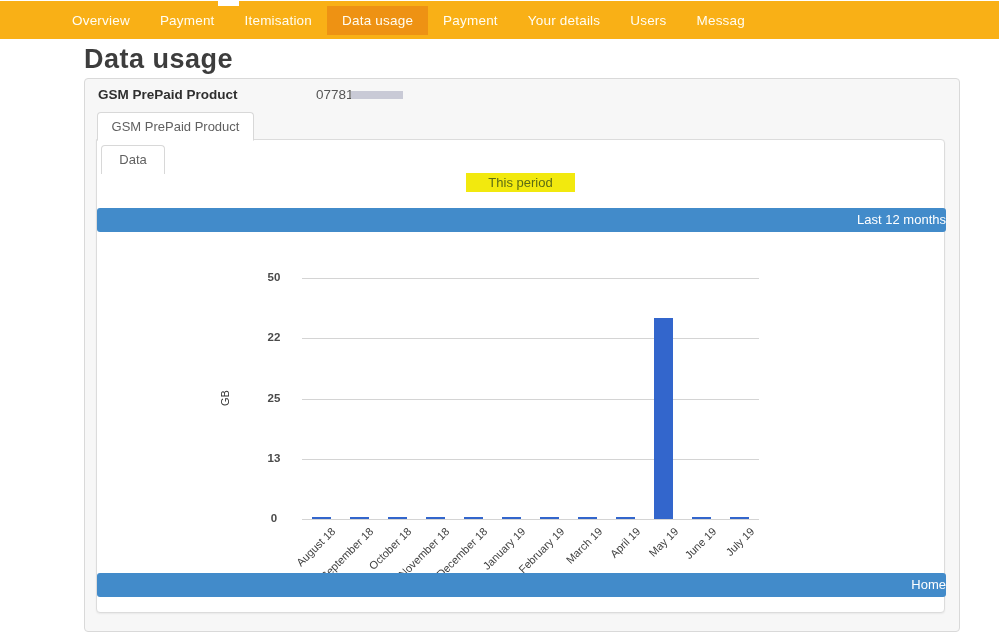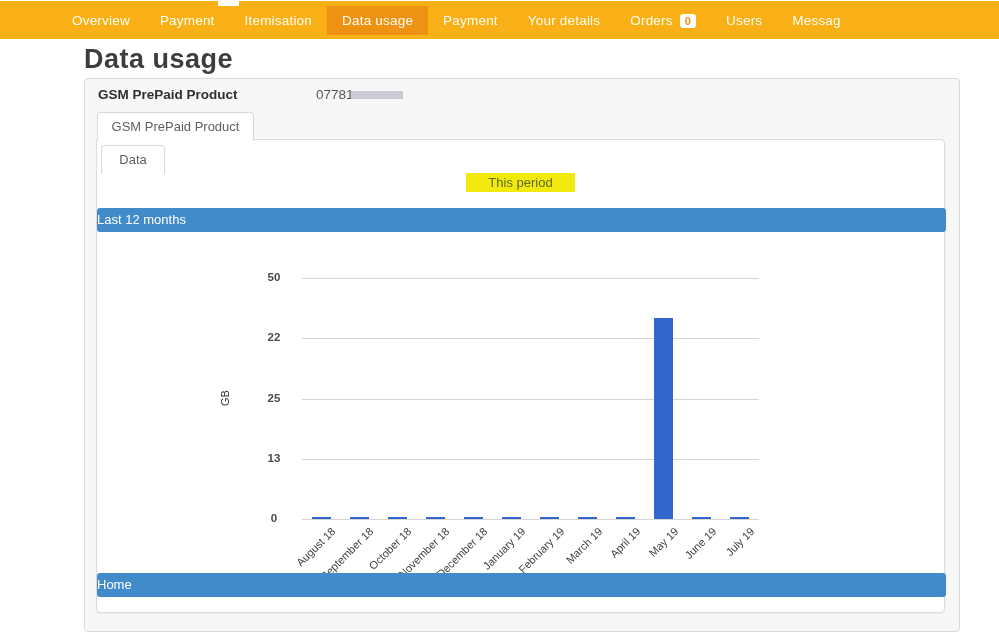--- a/index.html
+++ b/index.html
@@ -49,21 +49,21 @@
               line-height:28px; border-bottom:none;text-align:center; }
 
   .this-period-row { position:absolute; left:0; top:33px; width:100%;
                      text-align:center; }
   .this-period { display:inline-block; background:#F2E90E; color:#5c6b14;
                  font-size:13px; padding:2px 22px; cursor:pointer;
                  text-decoration:none; }
 
   .bar-btn { position:absolute; left:0; width:849px; height:24px;
              background:#428bca; border-radius:3px; color:#fff;
-             font-size:13px; text-align:left; line-height:24px;
+             font-size:13px; text-align:right; line-height:24px;
              cursor:pointer; }
   .last12 { top:68px; }
   .home   { top:433px; }
 
   
   .chart-layer { position:absolute; left:0; top:0; width:849px; height:474px;
                  pointer-events:none; }
   .gridline { position:absolute; height:1px; background:#d4d4d4; }
   .ytick { position:absolute; width:40px; text-align:center; font-size:11.5px;
            font-weight:700; color:#4a4a4a; }
@@ -76,21 +76,20 @@
 </head>
 <body>
 
 <div class="navbar" id="navbar">
     <div class="nav-item">Overview</div>
     <div class="nav-item">Payment</div>
     <div class="nav-item">Itemisation</div>
     <div class="nav-item active">Data usage</div>
     <div class="nav-item">Payment</div>
     <div class="nav-item">Your details</div>
-    <div class="nav-item">Orders<span class="nav-badge">0</span></div>
     <div class="nav-item">Users</div>
     <div class="nav-item">Messag</div>
   </div>
 <div class="nav-notch"></div>
 
 <div class="page-title">Data usage</div>
 
 <div class="outer-panel">
   <span class="product-name">GSM PrePaid Product</span>
   <span class="phone">07781</span>

